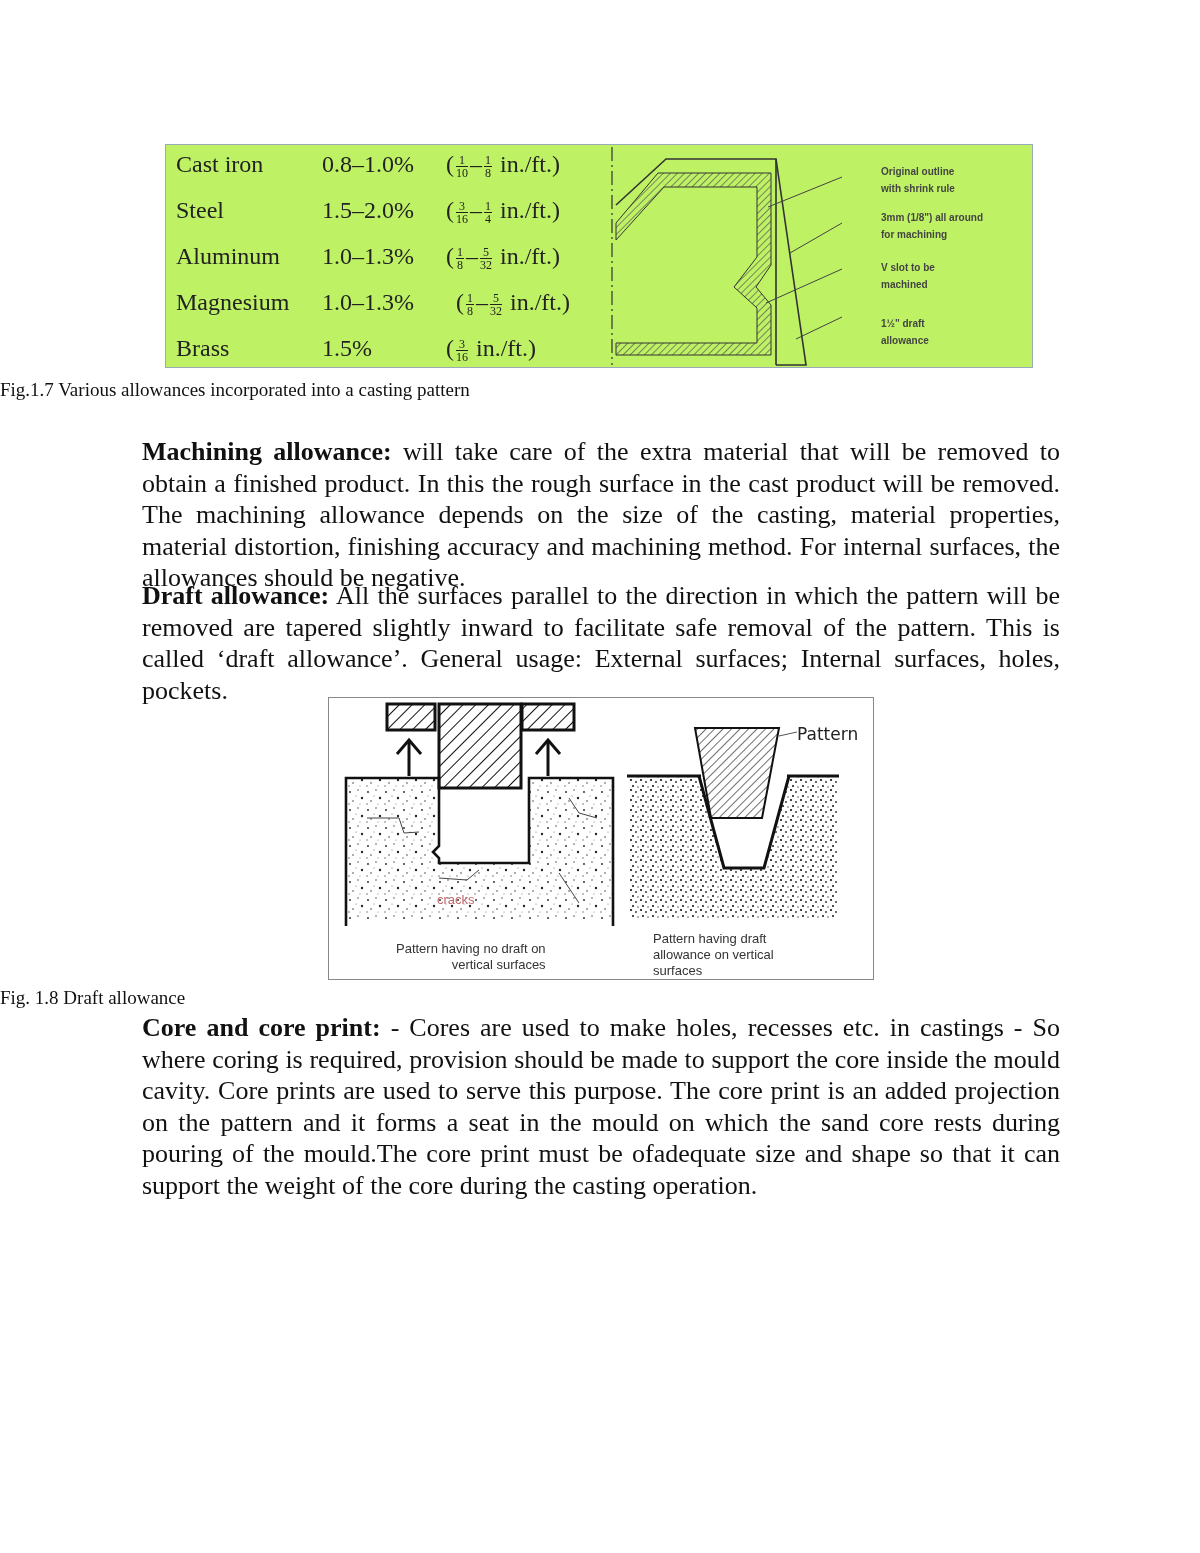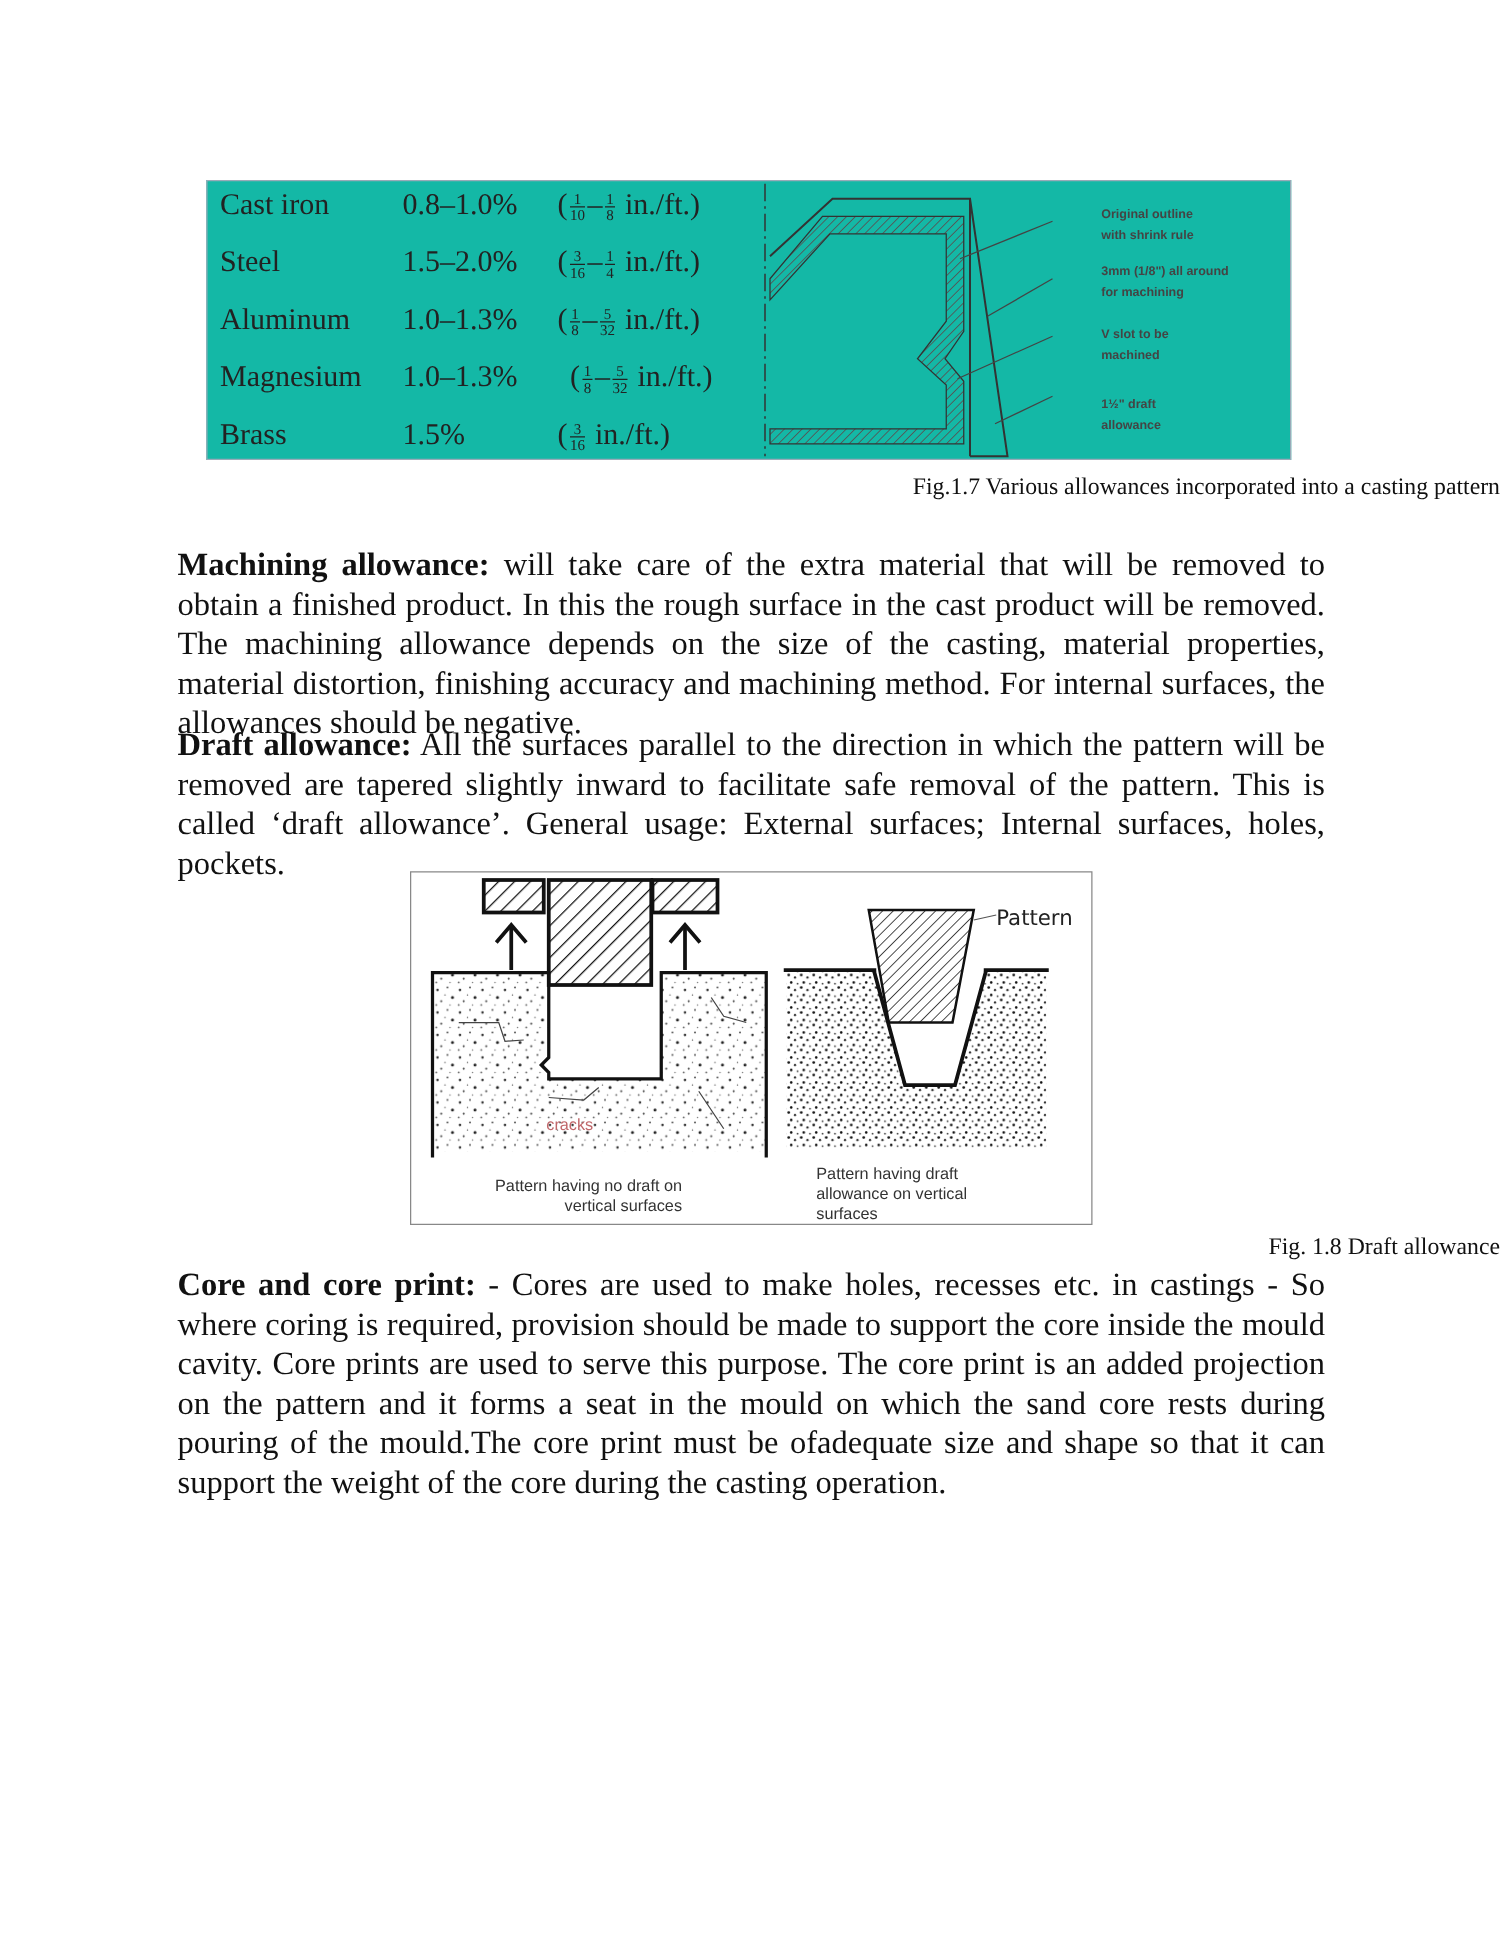--- a/index.html
+++ b/index.html
@@ -1,30 +1,30 @@
 <!DOCTYPE html>
 <html><head>
 <meta charset="utf-8">
 <style>
   html, body { margin: 0; padding: 0; background: #ffffff; }
   body { width: 1200px; height: 1553px; position: relative; overflow: hidden; font-family: "Liberation Serif", serif; color: #111; }
   .abs { position: absolute; }
   
-  #fig17 { left: 165px; top: 144px; width: 868px; height: 224px; border: 1.5px solid #9aaab8; box-sizing: border-box; background: #14b8a6; }
+  #fig17 { left: 165px; top: 144px; width: 868px; height: 224px; border: 1.5px solid #9aaab8; box-sizing: border-box; background: #bef264; }
   #fig17 .tbl { position: absolute; left: 10px; top: 4px; width: 440px; }
   #fig17 .row { position: absolute; left: 0; height: 40px; font-size: 24px; font-family: "Liberation Serif", serif; color: #222; white-space: nowrap; }
   #fig17 .mat { position: absolute; left: 0; }
   #fig17 .pct { position: absolute; left: 146px; }
   #fig17 .rng { position: absolute; left: 270px; }
   .frac { display: inline-block; vertical-align: middle; text-align: center; font-size: 12px; line-height: 12px; margin: 0 2px; }
   .frac span { display: block; }
   .frac .num { border-bottom: 1px solid #222; padding: 0 1px; }
   #fig17 svg { position: absolute; left: 440px; top: 0; }
   .diag-label { position: absolute; font-family: "Liberation Sans", sans-serif; font-size: 10px; font-weight: bold; color: #444; line-height: 17px; white-space: nowrap; }
-  .caption { position: absolute; left: 0; width: 1200px; text-align: right; font-size: 19px; font-family: "Liberation Serif", serif; color: #111; }
+  .caption { position: absolute; left: 0; width: 1200px; text-align: left; font-size: 19px; font-family: "Liberation Serif", serif; color: #111; }
   .para { position: absolute; left: 142px; width: 918px; font-size: 26px; line-height: 31.5px; text-align: justify; font-family: "Liberation Serif", serif; color: #111; }
   .para b { font-weight: bold; }
   
   #fig18 { left: 328px; top: 697px; width: 546px; height: 283px; border: 1.5px solid #888; box-sizing: border-box; background: #fff; }
   #fig18 svg { position: absolute; left: 0; top: 0; }
   .fig18-label { position: absolute; font-family: "Liberation Sans", sans-serif; font-size: 13px; color: #333; line-height: 16px; }
 </style>
 </head>
 <body>
 

